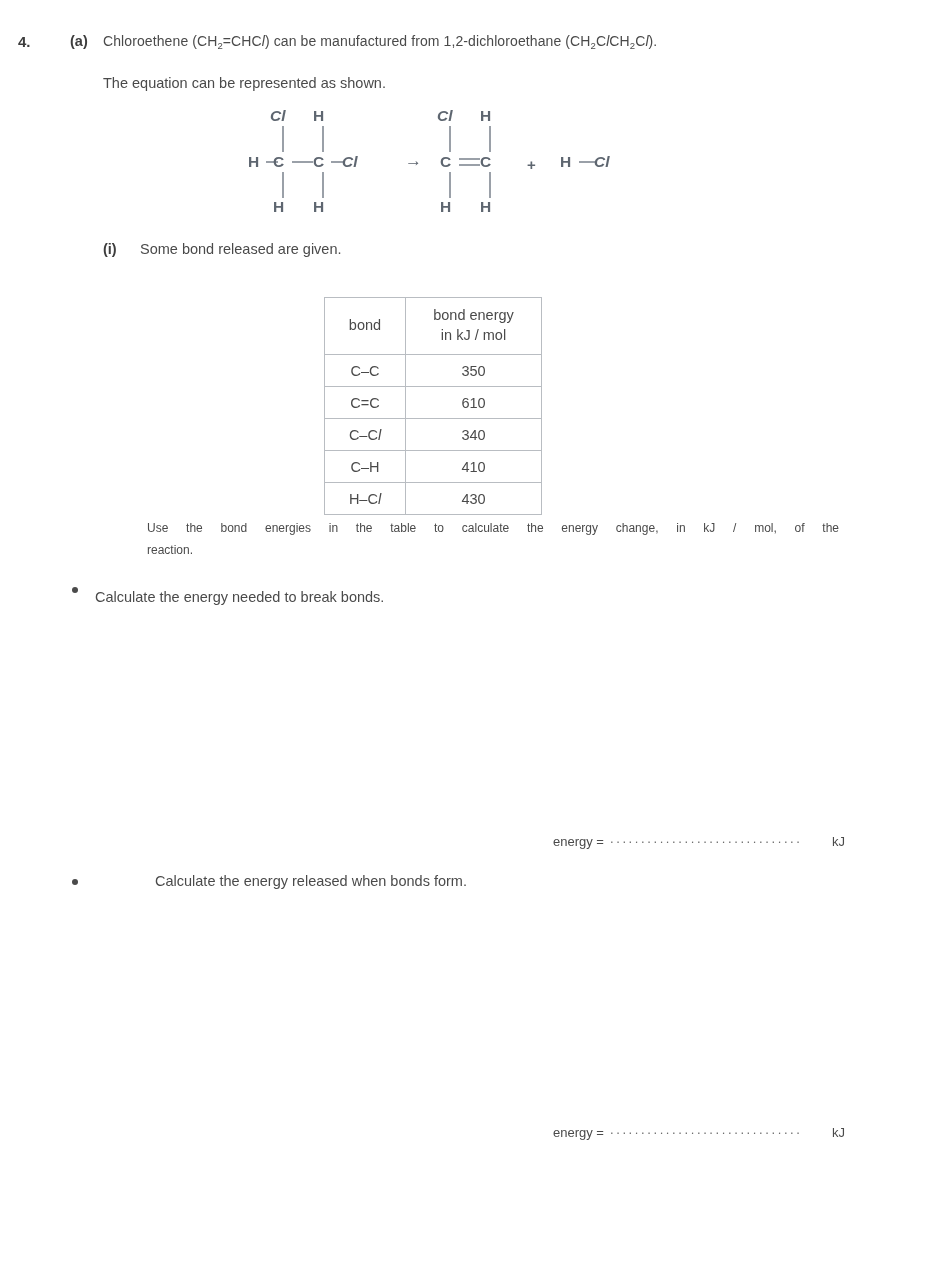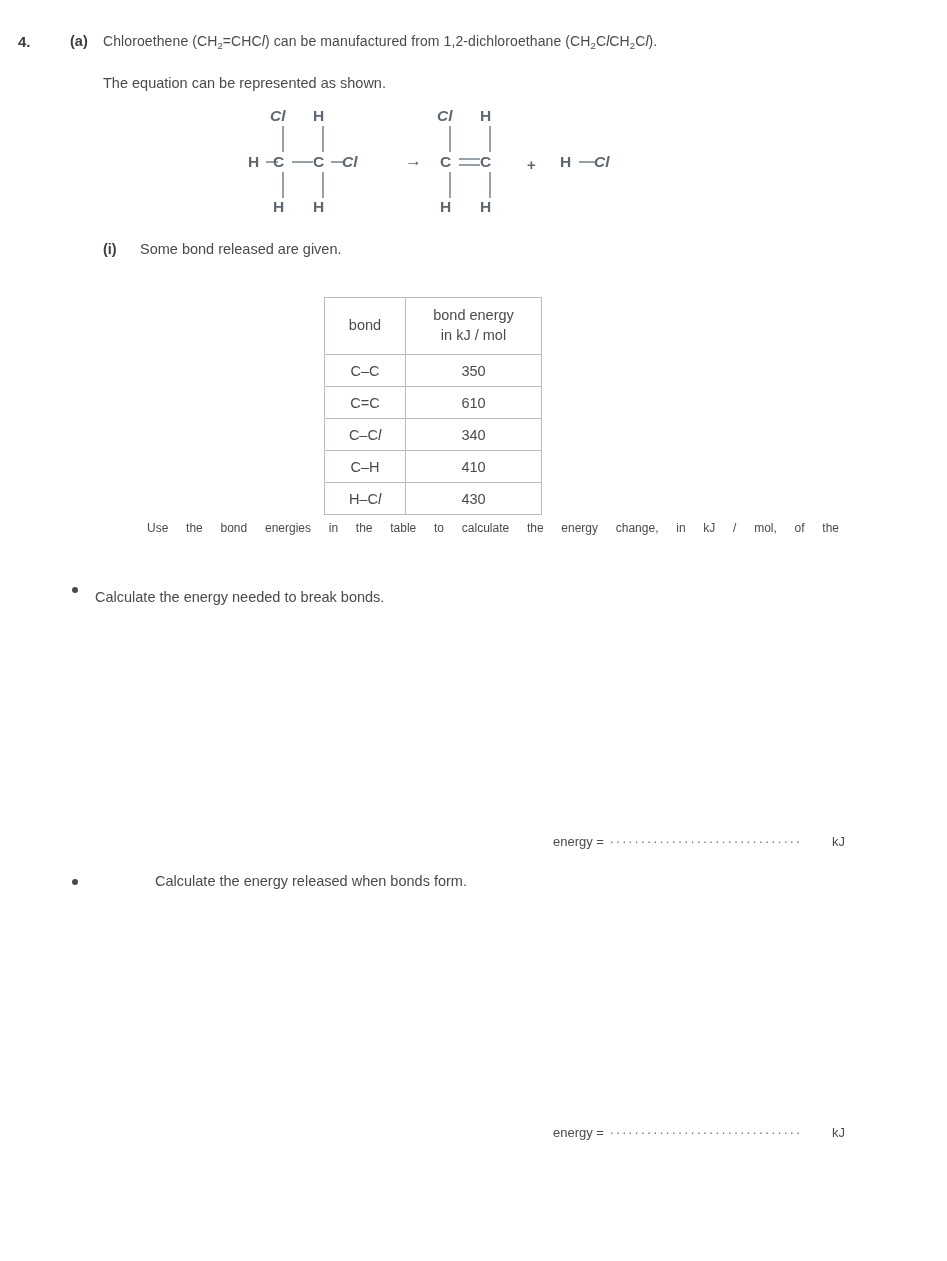--- a/index.html
+++ b/index.html
@@ -289,20 +289,21 @@
       </tr>
       <tr>
         <td><span>H–C</span><span class="it">l</span></td>
         <td>430</td>
       </tr>
     </tbody>
   </table>
 
   <div class="use-para">
     <div style="text-align:justify; text-align-last:justify;">Use the bond energies in the table to calculate the energy change, in kJ / mol, of the</div>
+    <div class="lastline">reaction.</div>
   </div>
 
   <div class="bullet-dot" style="left:72px; top:587px;"></div>
   <div class="bullet-text" style="left:95px; top:581px;margin-top:8px;">Calculate the energy needed to break bonds.</div>
 
   <div class="answer-line" style="left:553px; top:831px;">
     <span>energy =</span><span class="lead">...............................</span><span>kJ</span>
   </div>
 
   <div class="bullet-dot" style="left:72px; top:879px;"></div>

